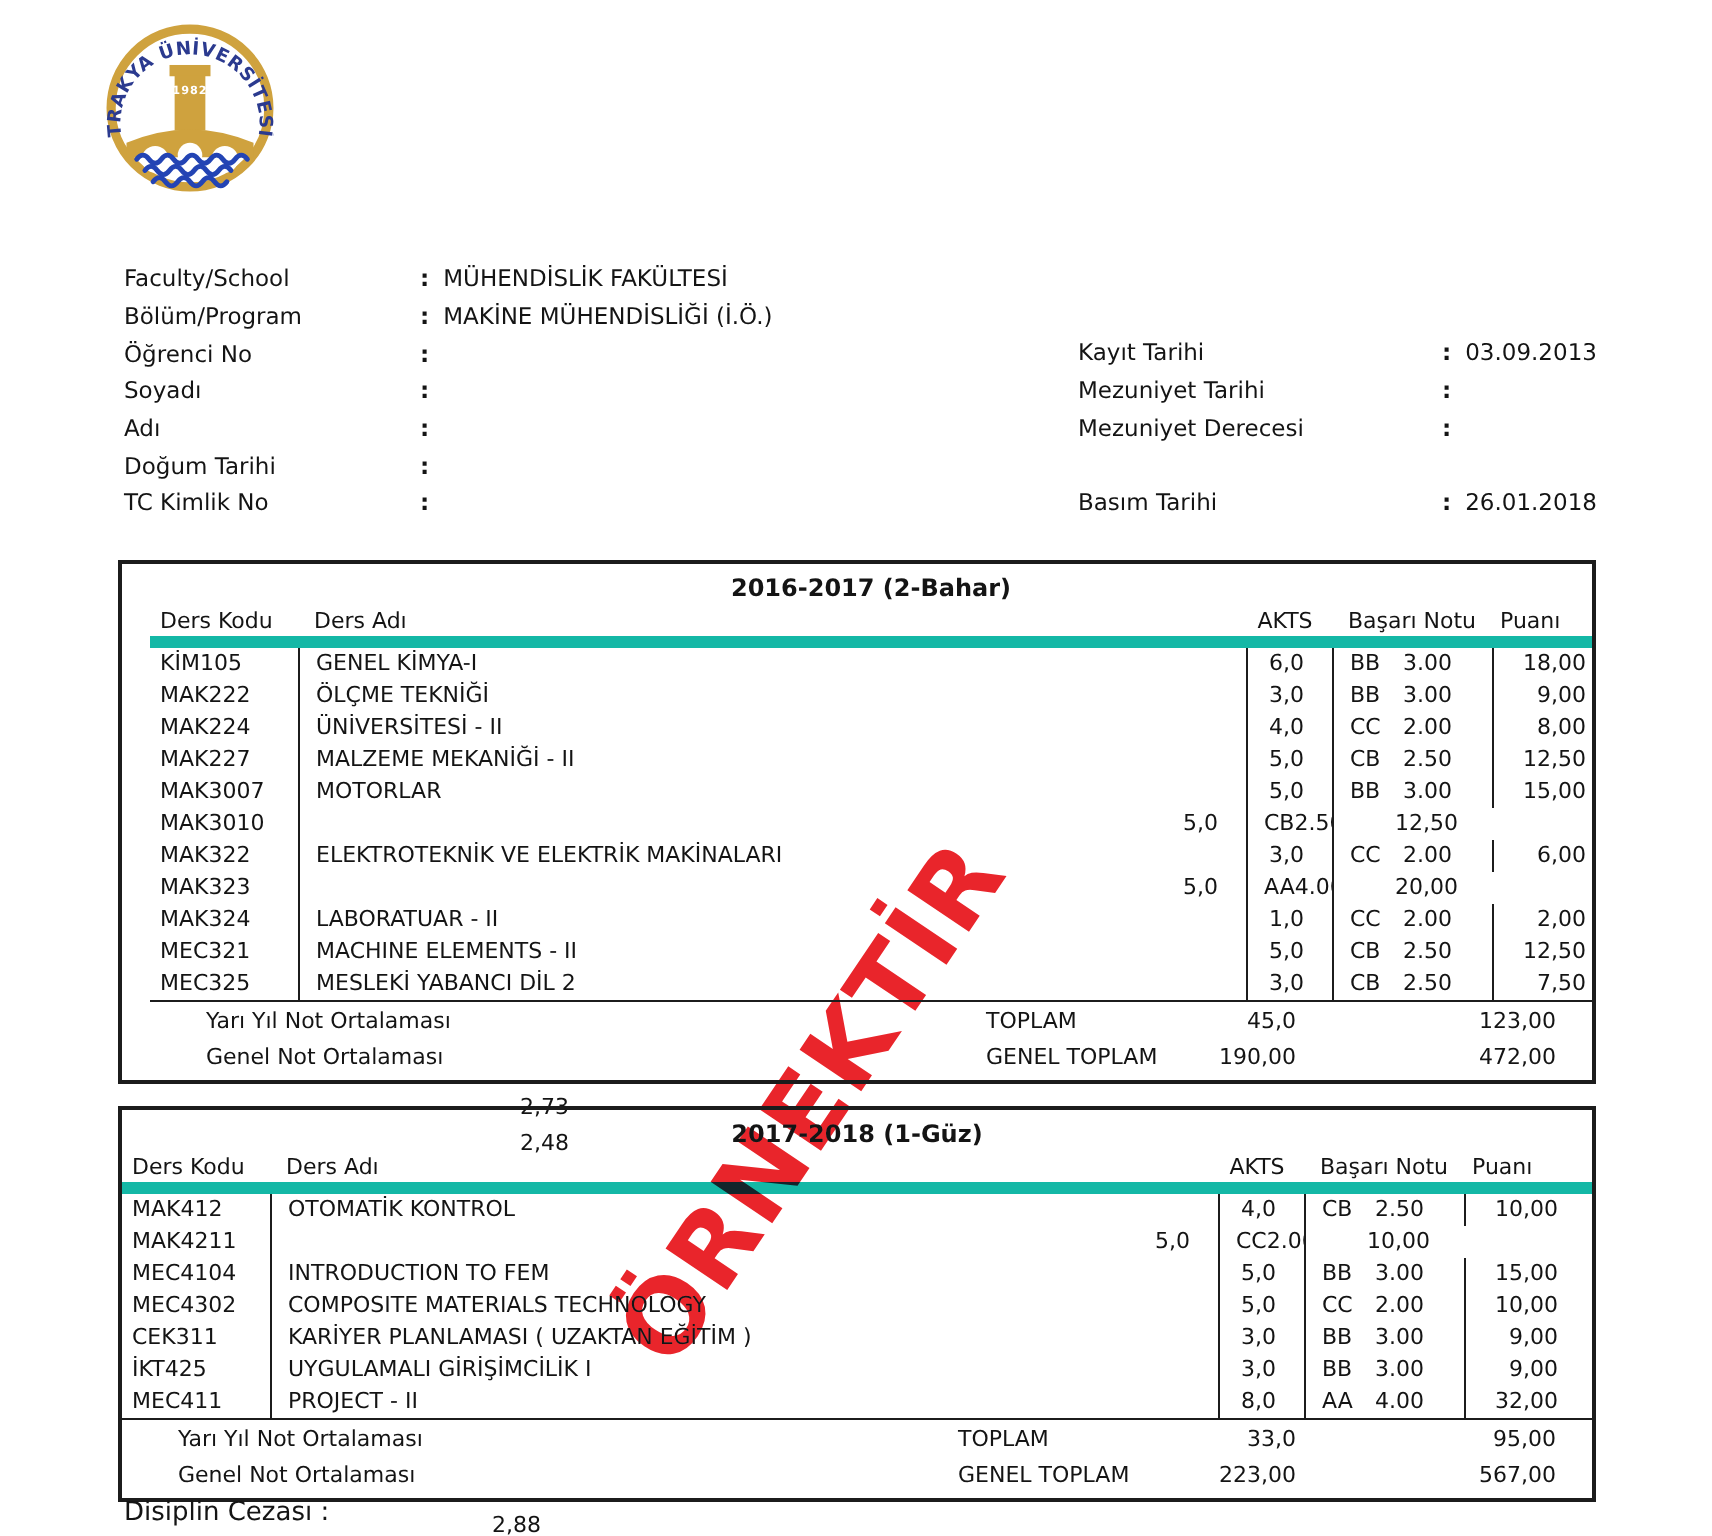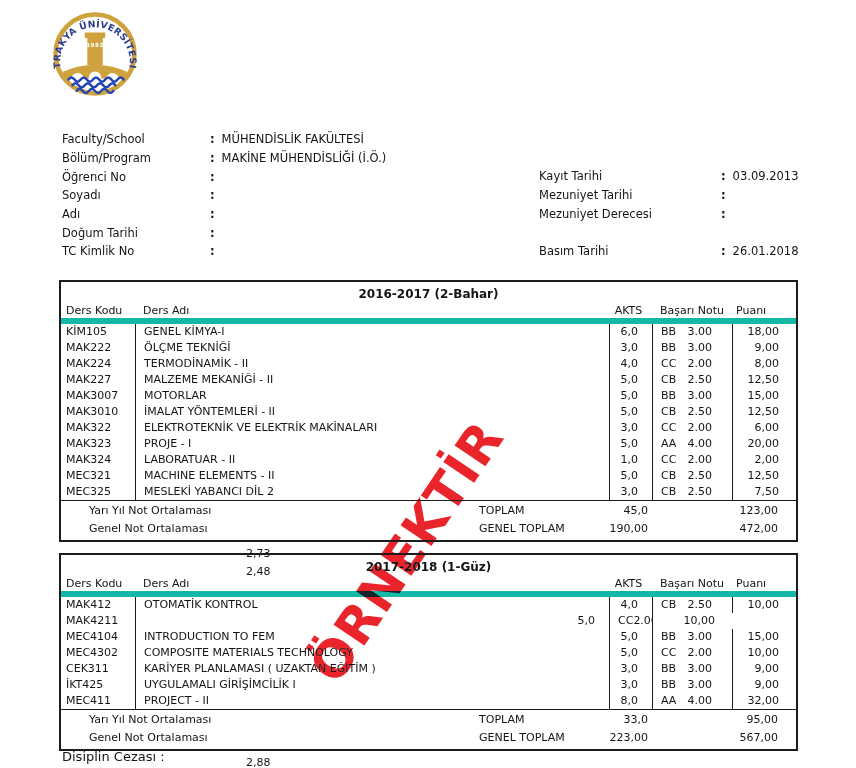--- a/index.html
+++ b/index.html
@@ -13,21 +13,21 @@
   
   .info-left  { position:absolute; left:62px;  top:130px; }
   .info-right { position:absolute; left:508px; top:167px;margin-left:31px; }
   .info-row { height:18.7px; display:flex; align-items:center; font-size:11.5px; white-space:nowrap; }
   .info-label { font-weight:normal; width:148px; flex:none; }
   .info-right .info-label { width:182px; }
   .info-colon { font-weight:bold; flex:none; }
   .info-value { margin-left:7px; }
   
   .ttable { position:absolute; left:59px; width:739px; border:2px solid #1c1c1c; box-sizing:border-box; background:transparent; }
-  .t1 { top:280px; }
+  .t1 { top:280px;padding-left:14px; }
   .t2 { top:553px; }
   .t-title { height:21px; line-height:24px; text-align:center; font-weight:bold; font-size:12px; }
   .trow, .thead { display:grid; grid-template-columns:74px 474px 43px 80px 64px; font-size:11px; }
   .thead { height:15px; line-height:15px; border-bottom:6px solid #14b8a6; }
   .trow { height:16px; line-height:16px; }
   .cell { overflow:hidden; white-space:nowrap; box-sizing:border-box; }
   .bl { border-left:1px solid #1c1c1c; }
   .code { padding-left:5px; }
   .name { padding-left:8px; }
   .akts { text-align:right; padding-right:14px; }
@@ -175,21 +175,21 @@
           <div class="cell name bl">ÖLÇME TEKNİĞİ</div>
           <div class="cell akts bl">3,0</div>
           <div class="cell grade bl">
             <span class="gl">BB</span>
             <span class="gn">3.00</span>
           </div>
           <div class="cell pts bl">9,00</div>
         </div>
         <div class="trow">
           <div class="cell code">MAK224</div>
-          <div class="cell name bl">TERMODİNAMİK - II</div>
+          <div class="cell name bl">ÜNİVERSİTESİ - II</div>
           <div class="cell akts bl">4,0</div>
           <div class="cell grade bl">
             <span class="gl">CC</span>
             <span class="gn">2.00</span>
           </div>
           <div class="cell pts bl">8,00</div>
         </div>
         <div class="trow">
           <div class="cell code">MAK227</div>
           <div class="cell name bl">MALZEME MEKANİĞİ - II</div>
@@ -205,41 +205,39 @@
           <div class="cell name bl">MOTORLAR</div>
           <div class="cell akts bl">5,0</div>
           <div class="cell grade bl">
             <span class="gl">BB</span>
             <span class="gn">3.00</span>
           </div>
           <div class="cell pts bl">15,00</div>
         </div>
         <div class="trow">
           <div class="cell code">MAK3010</div>
-          <div class="cell name bl">İMALAT YÖNTEMLERİ - II</div>
           <div class="cell akts bl">5,0</div>
           <div class="cell grade bl">
             <span class="gl">CB</span>
             <span class="gn">2.50</span>
           </div>
           <div class="cell pts bl">12,50</div>
         </div>
         <div class="trow">
           <div class="cell code">MAK322</div>
           <div class="cell name bl">ELEKTROTEKNİK VE ELEKTRİK MAKİNALARI</div>
           <div class="cell akts bl">3,0</div>
           <div class="cell grade bl">
             <span class="gl">CC</span>
             <span class="gn">2.00</span>
           </div>
           <div class="cell pts bl">6,00</div>
         </div>
         <div class="trow">
           <div class="cell code">MAK323</div>
-          <div class="cell name bl">PROJE - I</div>
           <div class="cell akts bl">5,0</div>
           <div class="cell grade bl">
             <span class="gl">AA</span>
             <span class="gn">4.00</span>
           </div>
           <div class="cell pts bl">20,00</div>
         </div>
         <div class="trow">
           <div class="cell code">MAK324</div>
           <div class="cell name bl">LABORATUAR - II</div>

